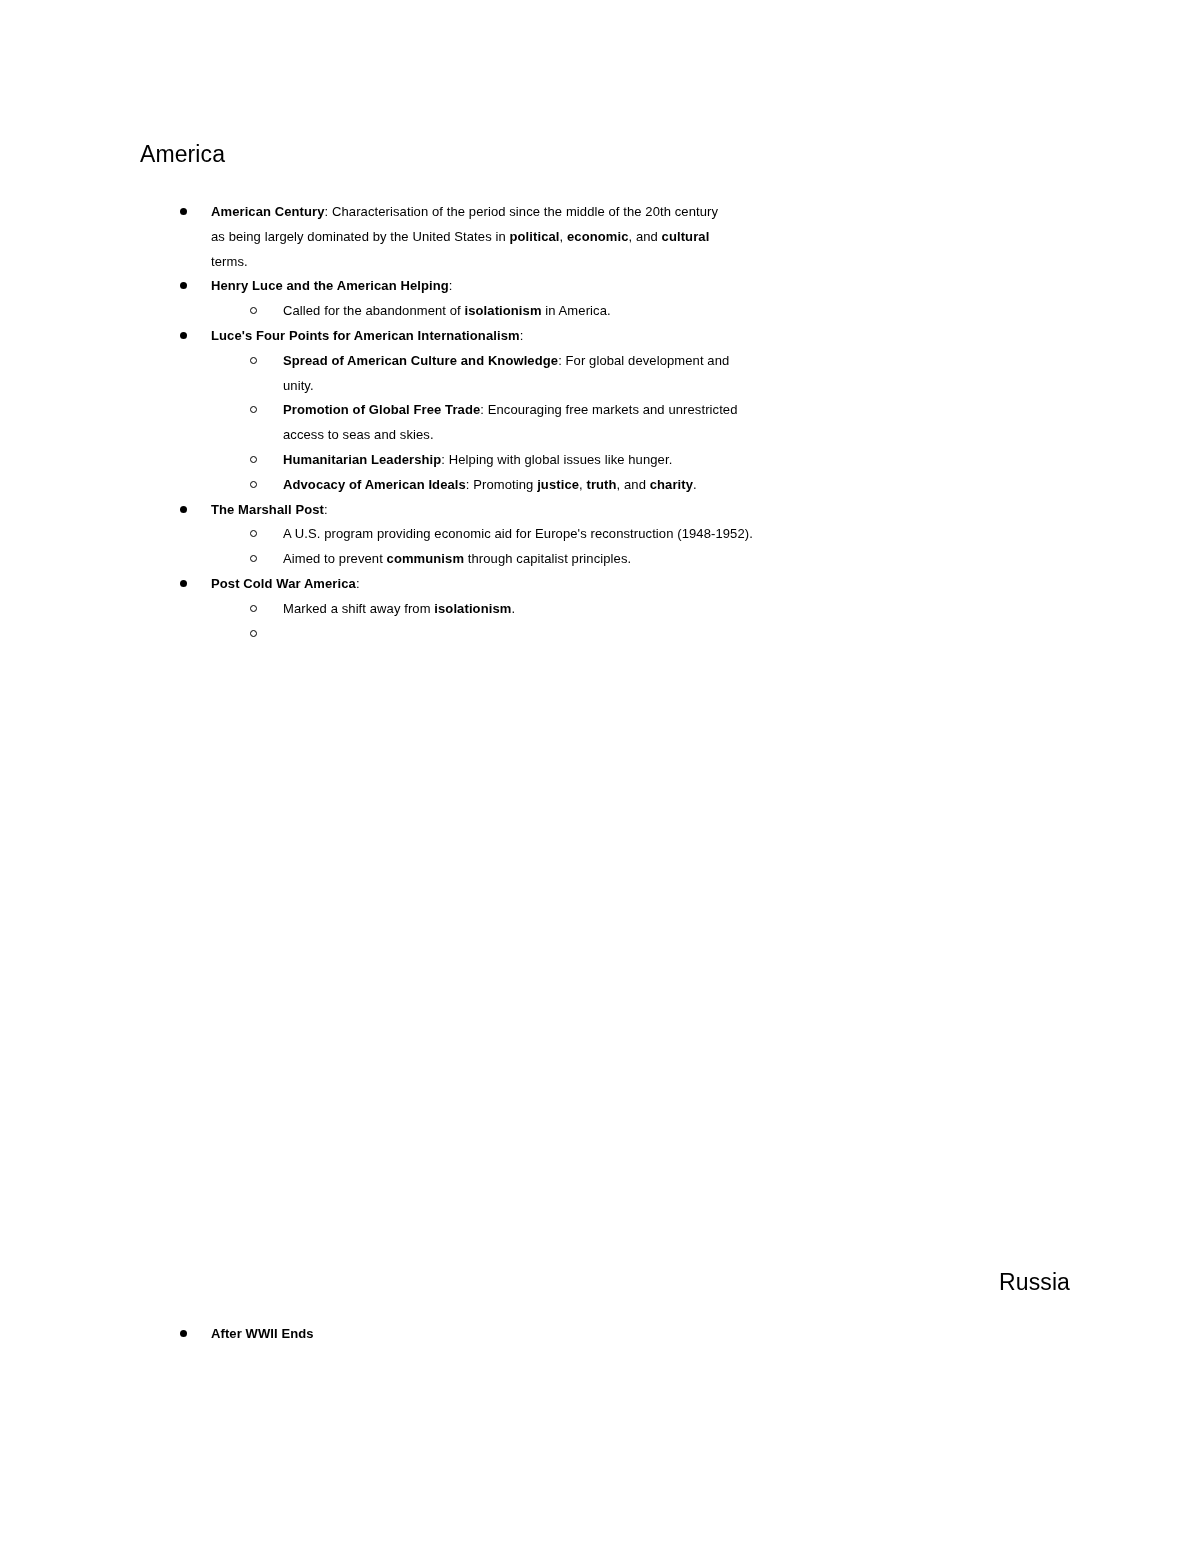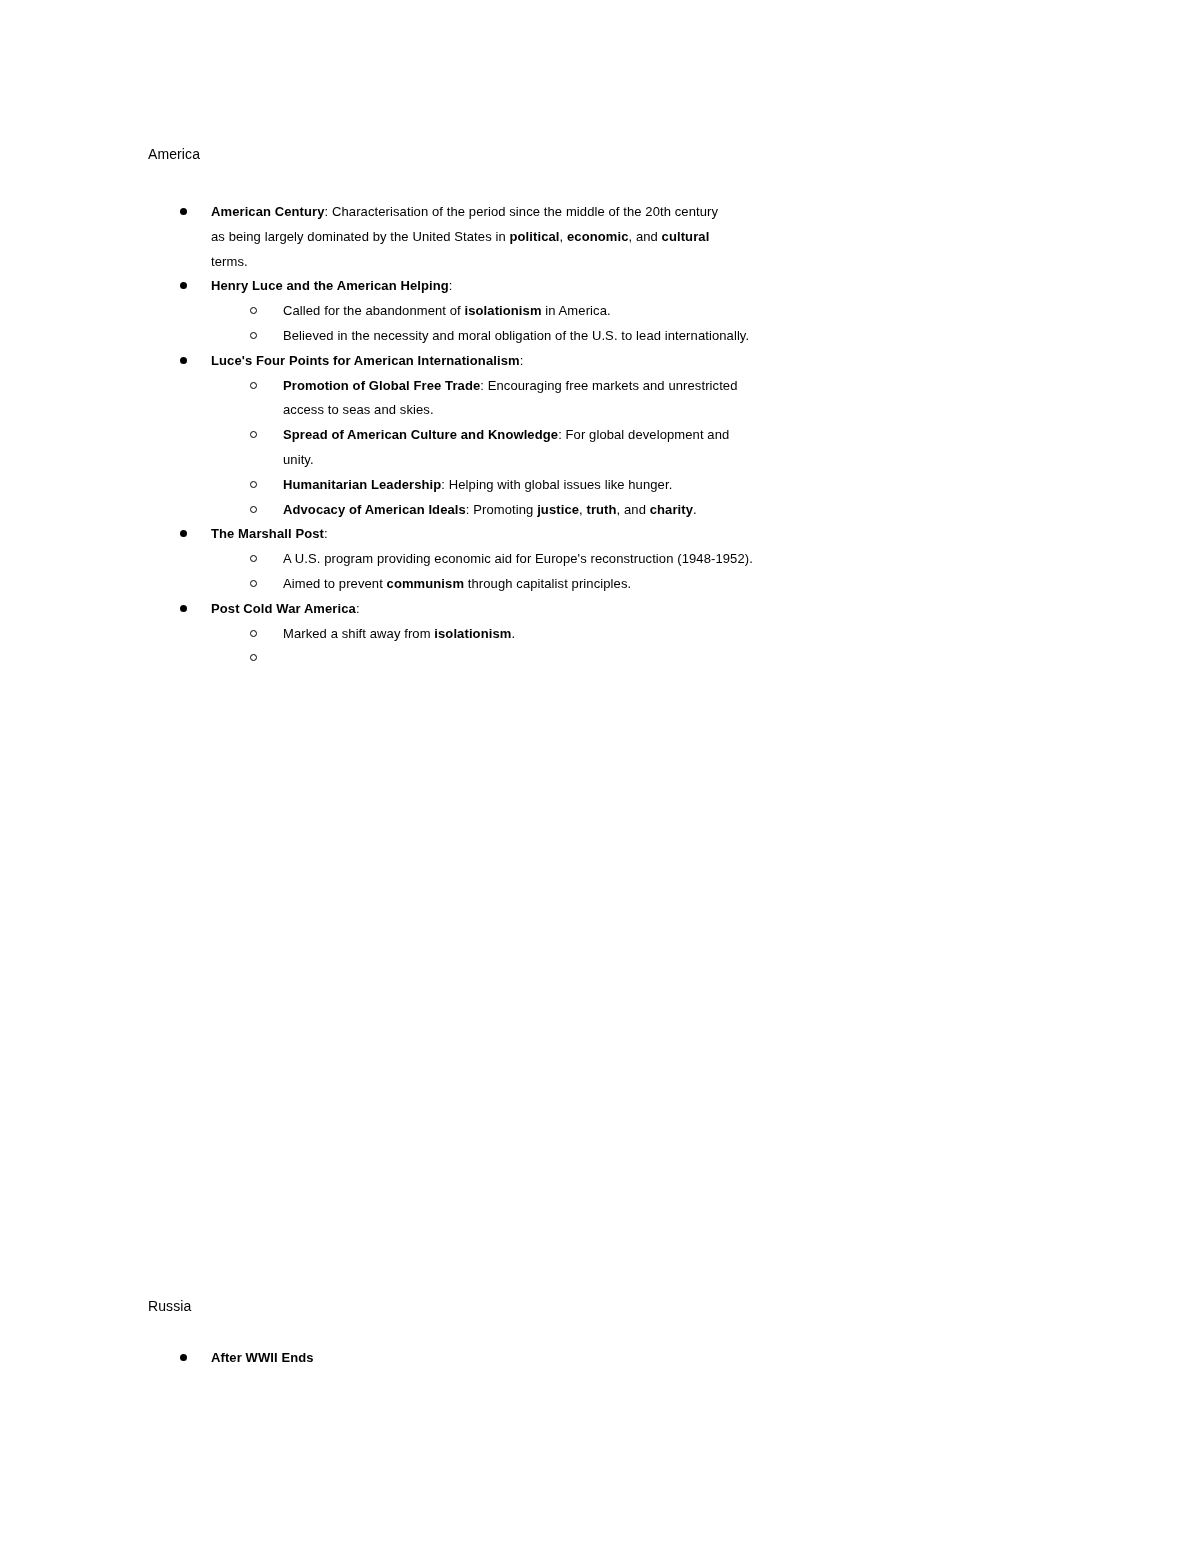--- a/index.html
+++ b/index.html
@@ -14,28 +14,28 @@
     width: 1200px; height: 1553px;
     background: #ffffff;
     overflow: hidden;
   }
   .content {
     position: absolute;
     left: 140px; top: 0;
     width: 930px;
   }
   .section-heading {
-    margin: 8px;
-    font-size: 14px;
+    margin: 0;
+    font-size: 23px;
     font-weight: 400;
     line-height: 25px;
     letter-spacing: 0.1px;
   }
   .section:nth-child(1) .section-heading { margin-top: 142px; }
-  .section:nth-child(2) .section-heading { margin-top: 648px; }
+  .section:nth-child(2) .section-heading { margin-top: 648px; text-align: right; }
   ul.bullet-list {
     list-style: none;
     margin: 33px 0 0 0;
     padding: 0;
   }
   .section:nth-child(2) ul.bullet-list { margin-top: 27px; }
   li {
     position: relative;
     font-size: 13px;
     line-height: 24.8px;
@@ -66,26 +66,25 @@
 <div class="page">
   <div class="content">
       <section class="section">
         <h2 class="section-heading">America</h2>
         <ul class="bullet-list">
           <li class="l1"><span class="marker m1"></span><span class="li-text"><b>American Century</b><span>: Characterisation of the period since the middle of the 20th century
 as being largely dominated by the United States in </span><b>political</b><span>, </span><b>economic</b><span>, and </span><b>cultural</b><span>
 terms.</span></span></li>
           <li class="l1"><span class="marker m1"></span><span class="li-text"><b>Henry Luce and the American Helping</b><span>:</span></span></li>
           <li class="l2"><span class="marker m2"></span><span class="li-text"><span>Called for the abandonment of </span><b>isolationism</b><span> in America.</span></span></li>
-          <li class="l2"><span class="marker m2"></span><span class="li-text"><span>Believed in the necessity and moral obligation of the U.S. to lead internationally.</span></span></li>
           <li class="l1"><span class="marker m1"></span><span class="li-text"><b>Luce's Four Points for American Internationalism</b><span>:</span></span></li>
+          <li class="l2"><span class="marker m2"></span><span class="li-text"><b>Spread of American Culture and Knowledge</b><span>: For global development and
+unity.</span></span></li>
           <li class="l2"><span class="marker m2"></span><span class="li-text"><b>Promotion of Global Free Trade</b><span>: Encouraging free markets and unrestricted
 access to seas and skies.</span></span></li>
-          <li class="l2"><span class="marker m2"></span><span class="li-text"><b>Spread of American Culture and Knowledge</b><span>: For global development and
-unity.</span></span></li>
           <li class="l2"><span class="marker m2"></span><span class="li-text"><b>Humanitarian Leadership</b><span>: Helping with global issues like hunger.</span></span></li>
           <li class="l2"><span class="marker m2"></span><span class="li-text"><b>Advocacy of American Ideals</b><span>: Promoting </span><b>justice</b><span>, </span><b>truth</b><span>, and </span><b>charity</b><span>.</span></span></li>
           <li class="l1"><span class="marker m1"></span><span class="li-text"><b>The Marshall Post</b><span>:</span></span></li>
           <li class="l2"><span class="marker m2"></span><span class="li-text"><span>A U.S. program providing economic aid for Europe's reconstruction (1948-1952).</span></span></li>
           <li class="l2"><span class="marker m2"></span><span class="li-text"><span>Aimed to prevent </span><b>communism</b><span> through capitalist principles.</span></span></li>
           <li class="l1"><span class="marker m1"></span><span class="li-text"><b>Post Cold War America</b><span>:</span></span></li>
           <li class="l2"><span class="marker m2"></span><span class="li-text"><span>Marked a shift away from </span><b>isolationism</b><span>.</span></span></li>
           <li class="l2"><span class="marker m2"></span></li>
         </ul>
       </section>

